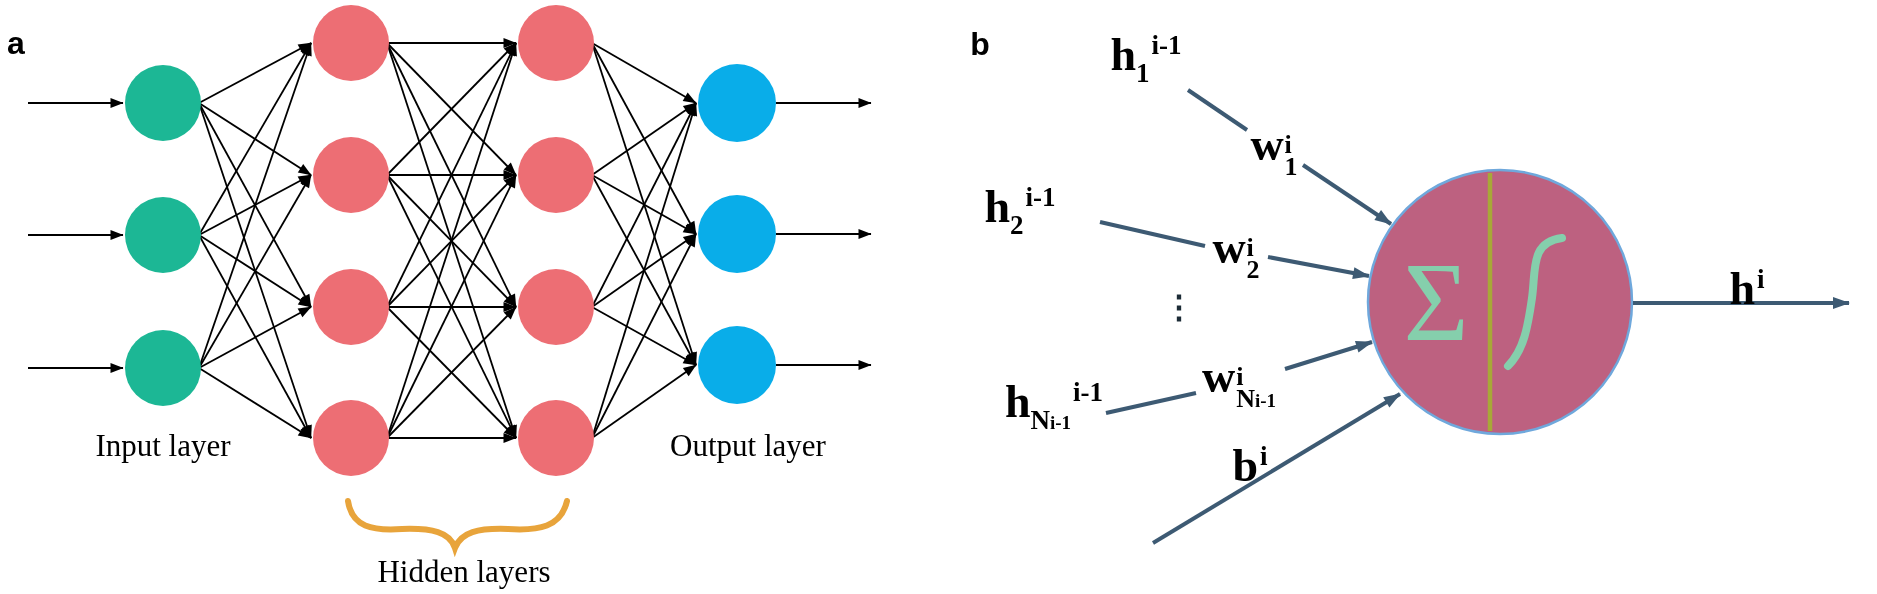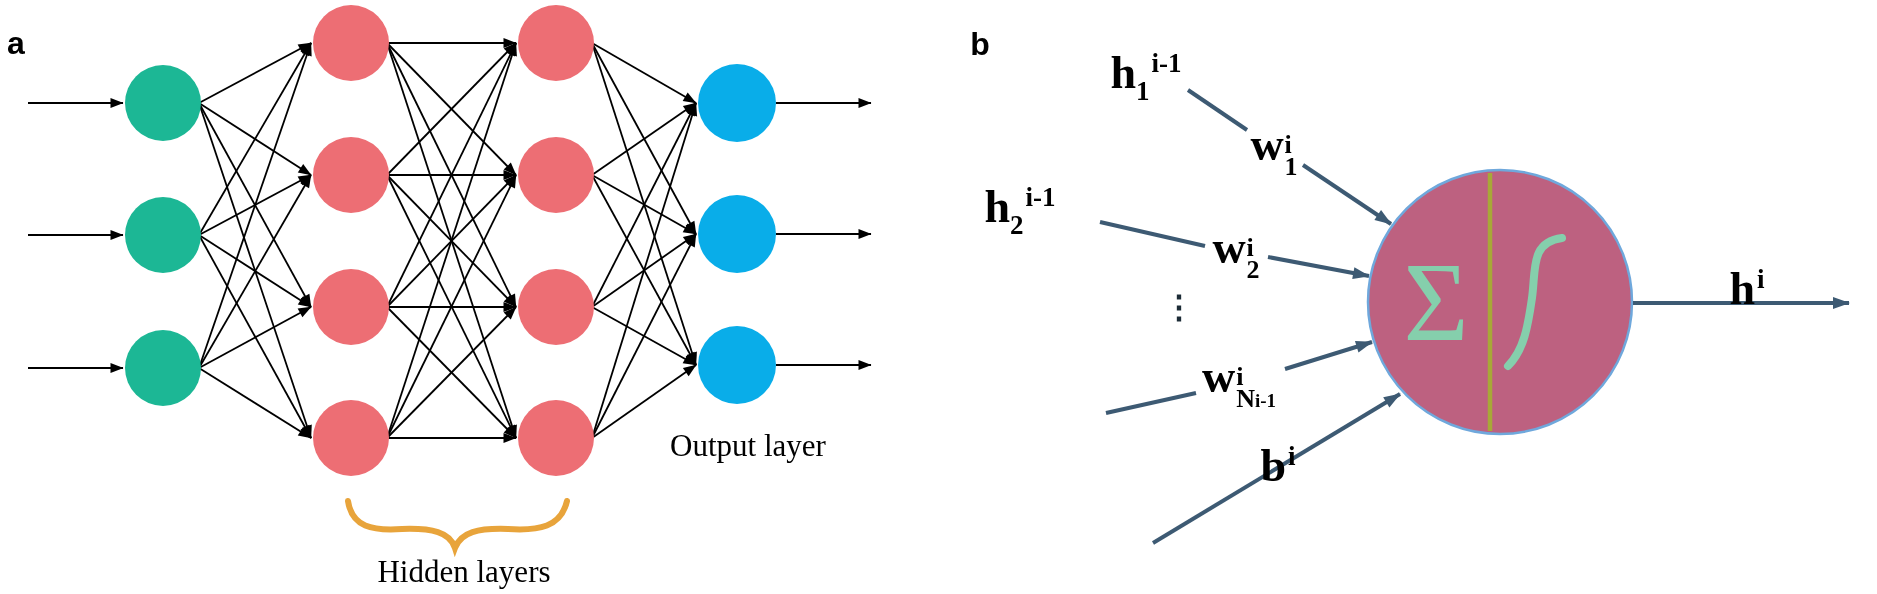--- a/index.html
+++ b/index.html
@@ -126,42 +126,46 @@
       <text class="sigma" x="1436" y="302" text-anchor="middle" dominant-baseline="central">Σ</text>
       <path class="integ" d="M1562 238 C1530 242 1536 270 1532 298 C1528 326 1524 350 1508 366"></path>
 
       <line class="blin" x1="1633" y1="303" x2="1849" y2="303" marker-end="url(#mB)"></line>
     </g>
   </svg>
 
   <div class="lbl panelLetter" style="left:16px;top:43px">a</div>
   <div class="lbl panelLetter" style="left:980px;top:44px">b</div>
 
+  <div class="lbl cap" style="left:163px;top:446px">Input layer</div>
   <div class="lbl cap" style="left:748px;top:446px">Output layer</div>
   <div class="lbl cap" style="left:464px;top:572px">Hidden layers</div>
 
-  <div class="lbl math" style="left:1146px;top:72px">
+  <div class="lbl math" style="left:1146px;top:54px">
     <span>h</span><sub><span>1</span><span class="tiny"></span></sub><sup>i-1</sup>
   </div>
   <div class="lbl math" style="left:1020px;top:206px">
     <span>h</span><sub><span>2</span><span class="tiny"></span></sub><sup>i-1</sup>
+  </div>
+  <div class="lbl math" style="left:1054px;top:401px">
+    <span>h</span><sub><span>N</span><span class="tiny">i-1</span></sub><sup>i-1</sup>
   </div>
 
   <div class="lbl dots" style="left:1179px;top:307px">⋮</div>
 
   <div class="lbl math" style="left:1274px;top:149px">
     <span>w</span><span class="stack"><span class="up">i</span><span class="dn"><span>1</span><span class="tiny"></span></span></span>
   </div>
   <div class="lbl math" style="left:1236px;top:252px">
     <span>w</span><span class="stack"><span class="up">i</span><span class="dn"><span>2</span><span class="tiny"></span></span></span>
   </div>
   <div class="lbl math" style="left:1239px;top:381px">
     <span>w</span><span class="stack"><span class="up">i</span><span class="dn"><span>N</span><span class="tiny">i-1</span></span></span>
   </div>
 
-  <div class="lbl math" style="left:1278px;top:465px">
+  <div class="lbl math" style="left:1250px;top:465px">
     <span>b</span><sup>i</sup>
   </div>
   <div class="lbl math" style="left:1747px;top:288px">
     <span>h</span><sup>i</sup>
   </div>
 
 </div>
 
 </body></html>

